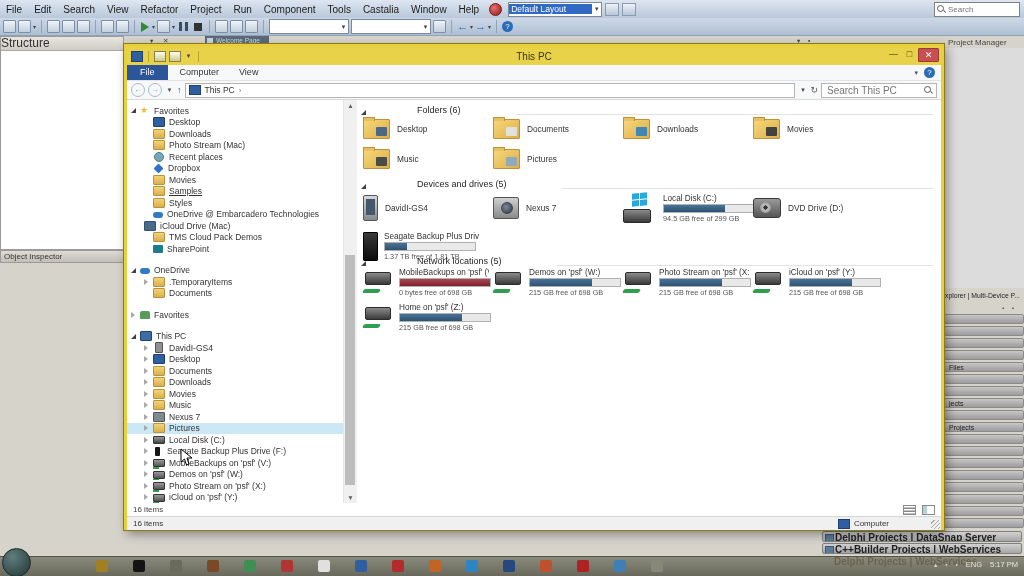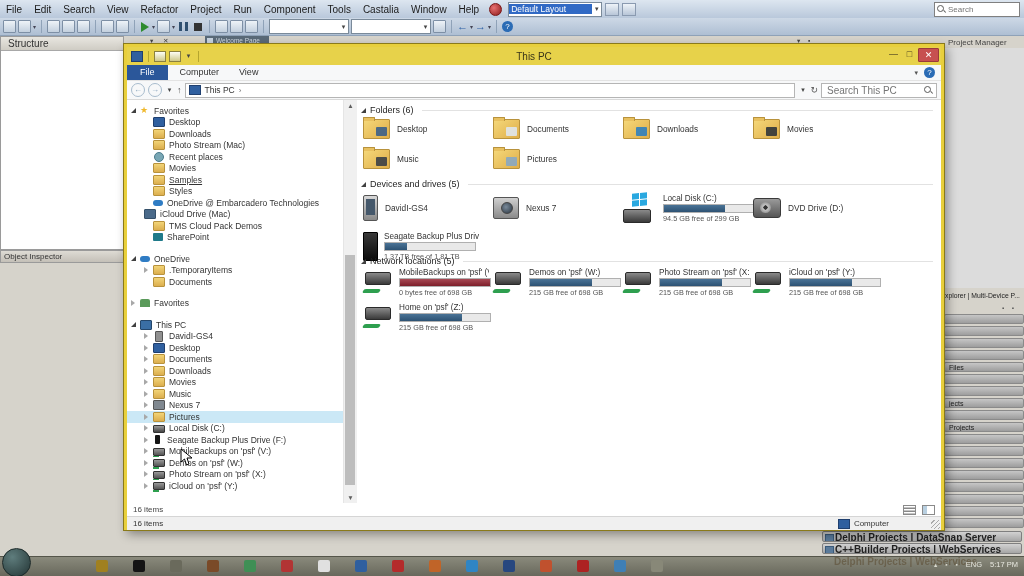--- a/index.html
+++ b/index.html
@@ -46,21 +46,21 @@
   .help-circle{width:11px;height:11px;border-radius:50%;background:#2b6cb5;color:#fff;
     font-size:8px;text-align:center;line-height:11px;flex:none;}
   
   #panel-controls{position:absolute;left:150px;top:37px;font-size:6.5px;color:#444;letter-spacing:4px;}
   #welcome-tab{position:absolute;left:205px;top:36px;width:64px;height:9px;background:#5a6a78;
     color:#cfd8e0;font-size:6.5px;line-height:9px;padding-left:11px;overflow:hidden;white-space:nowrap;box-sizing:border-box;}
   #welcome-tab::before{content:"";position:absolute;left:2px;top:2px;width:6px;height:5px;background:#c8d4e0;}
   #dock-controls{position:absolute;left:797px;top:37px;font-size:6.5px;color:#444;letter-spacing:3px;}
   #structure-panel{position:absolute;left:0;top:36px;width:124px;height:214px;background:#fff;border:1px solid #9a9a9a;box-sizing:border-box;}
   .panel-hdr{height:13px;background:linear-gradient(#e8e6e0,#cfccc4);border-bottom:1px solid #a8a8a8;
-    font-size:10px;color:#333;line-height:13px;padding-left:7px;}
+    font-size:12px;color:#333;line-height:13px;padding-left:0;}
   #object-inspector-hdr{position:absolute;left:0;top:250px;width:124px;height:13px;box-sizing:border-box;
     background:linear-gradient(#dedbd4,#c4c0b8);border:1px solid #9a9a9a;font-size:8px;line-height:12px;padding-left:3px;color:#333;}
   #pm-header{position:absolute;left:948px;top:38px;font-size:8px;color:#444;white-space:nowrap;}
   #right-panel-bg{position:absolute;left:944px;top:48px;width:80px;height:240px;background:#dcdcdc;border-left:1px solid #b5b5b5;}
   #right-tabs{position:absolute;left:945px;top:290px;width:79px;height:11px;font-size:6.8px;color:#222;
     white-space:nowrap;overflow:hidden;line-height:11px;}
   #right-dots{position:absolute;left:1002px;top:305px;font-size:6px;color:#555;letter-spacing:3px;}
   #side-bars{position:absolute;left:944px;top:314px;width:80px;}
   .side-bar{height:10px;margin-bottom:2px;background:linear-gradient(#c6c6c6,#9d9d9d);
     border:1px solid #8a8a8a;border-radius:2px;font-size:7px;color:#1a1a1a;padding-left:4px;
@@ -140,21 +140,21 @@
   .ti-drive{background:linear-gradient(#999,#444);border:1px solid #333;height:6px;margin-top:1px;}
   .ti-extdrive{background:#151515;width:5px;height:9px;margin:0 7px 0 2px;}
   .ti-netdrive{background:linear-gradient(#999,#555);border:1px solid #333;height:6px;margin-top:1px;position:relative;}
   .ti-netdrive::after{content:"";position:absolute;left:-1px;bottom:-3px;width:6px;height:2px;background:#2e9f4f;}
   .ti-star{width:10px;margin-right:4px;color:#f0b92e;font-size:9px;line-height:9px;flex:none;}
   #v-scroll{width:13px;flex:none;background:#f0f0f0;border-left:1px solid #e5e5e5;position:relative;}
   .scr-arr{position:absolute;left:0;width:13px;height:11px;color:#606060;font-size:6.5px;text-align:center;line-height:11px;}
   #scr-thumb{position:absolute;left:1px;width:10px;top:155px;height:230px;background:#bdbdbd;}
   
   #content{flex:1;position:relative;font-size:8.5px;color:#333;overflow:hidden;}
-  .group-header{position:absolute;left:4px;width:572px;display:flex;align-items:center;font-size:9px;color:#1e1e1e;}
+  .group-header{position:absolute;left:4px;width:572px;display:flex;align-items:flex-end;font-size:9px;color:#1e1e1e;gap:47px;}
   .ghdr-line{flex:1;height:1px;background:#e2e2e2;margin-left:8px;}
   .tile{position:absolute;display:flex;align-items:center;width:126px;}
   .tile .lbl{margin-left:7px;white-space:nowrap;overflow:hidden;font-size:8.3px;}
   .tstack{margin-left:6px;min-width:0;}
   .tstack .nm{font-size:8.2px;white-space:nowrap;overflow:hidden;max-width:95px;}
   .tstack .free{font-size:7.3px;color:#555;white-space:nowrap;}
   .pbar{width:92px;height:9px;border:1px solid #b0b0b0;background:#e9e9e9;margin:1px 0;box-sizing:border-box;}
   .pbar .fill{height:100%;background:linear-gradient(#4a7396,#2d5273);}
   .pbar .fill.red{background:linear-gradient(#a84a55,#7e1f2b);}
   .ic-folder-lg{position:relative;width:25px;height:18px;flex:none;
@@ -405,20 +405,25 @@
             <span class="ti ti-folder"></span>
             <span>Photo Stream (Mac)</span>
           </div>
           <div class="tree-row" style="padding-left: 17px;">
             <span class="tri-space"></span>
             <span class="ti ti-recent"></span>
             <span>Recent places</span>
           </div>
           <div class="tree-row" style="padding-left: 17px;">
             <span class="tri-space"></span>
+            <span class="ti ti-dropbox"></span>
+            <span>Dropbox</span>
+          </div>
+          <div class="tree-row" style="padding-left: 17px;">
+            <span class="tri-space"></span>
             <span class="ti ti-folder"></span>
             <span>Movies</span>
           </div>
           <div class="tree-row" style="padding-left: 17px; text-decoration: underline;">
             <span class="tri-space"></span>
             <span class="ti ti-folder"></span>
             <span>Samples</span>
           </div>
           <div class="tree-row" style="padding-left: 17px;">
             <span class="tri-space"></span>

